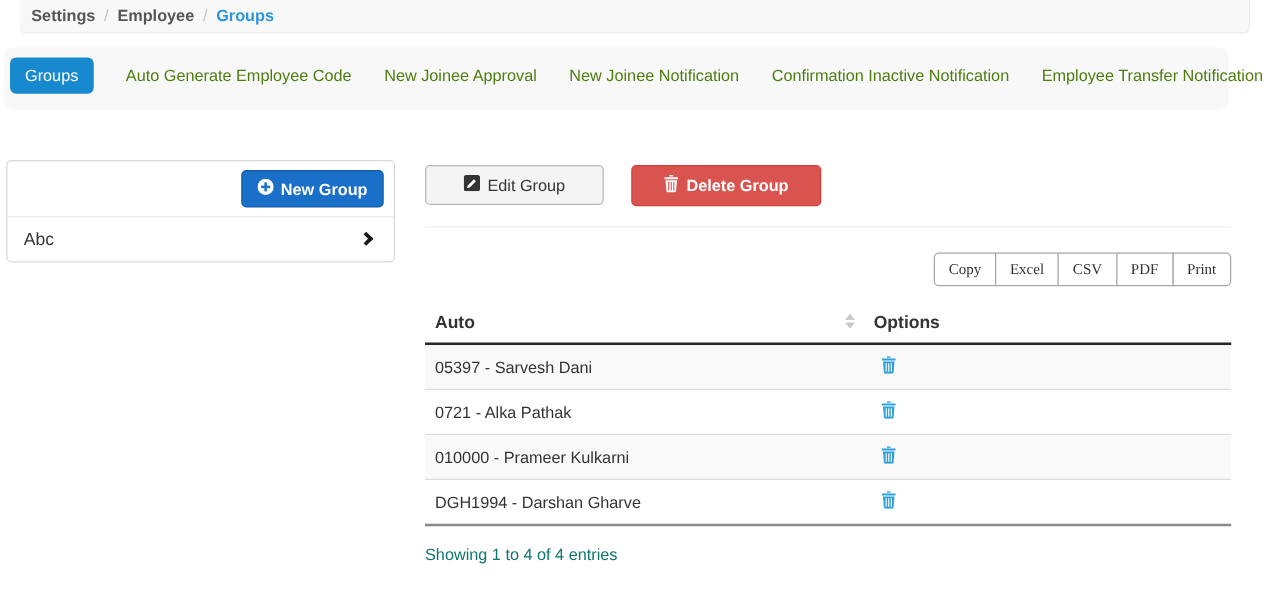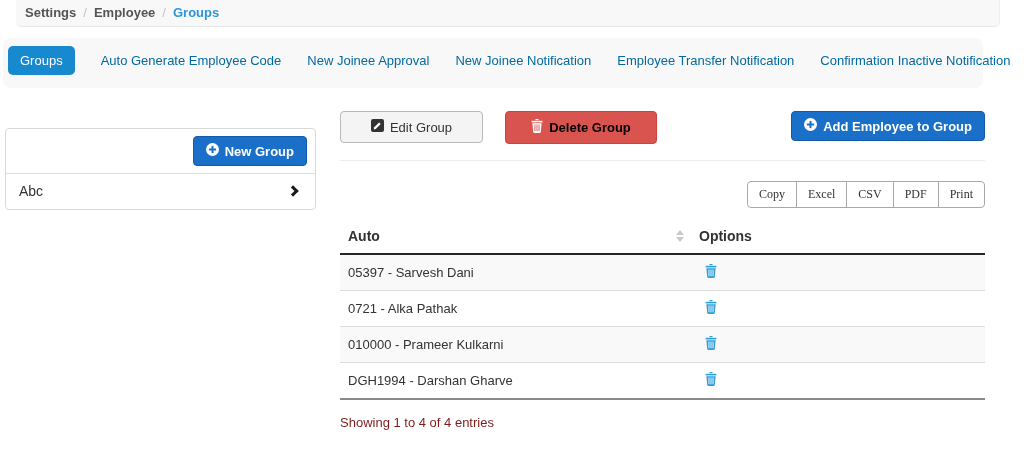--- a/index.html
+++ b/index.html
@@ -32,40 +32,40 @@
   
   .tabs-panel {
     position: absolute; left: 3px; top: 38px;
     width: 980px;
     background: #f8f8f8;
     border-radius: 8px;
     padding: 8px 10px 13px 5px;
   }
   .tab-row { display: flex; align-items: center; gap: 26px; }
   .tab-row-2 { margin-top: 12px; padding-left: 10px; }
-  .tab-link { color: #0369a1; font-size: 13px; cursor: pointer; white-space: nowrap; }
+  .tab-link { color: #4d7c0f; font-size: 13px; cursor: pointer; white-space: nowrap; }
   .tab-active {
     background: #1789ce; color: #fff;
     font-size: 13px;
     padding: 7px 12px;
     border-radius: 5px;
     cursor: pointer;
     white-space: nowrap;
   }
 
   
   .btn {
     display: inline-flex; align-items: center; justify-content: center; gap: 6px;
     border-radius: 4px; font-size: 13px; cursor: pointer;
     border: 1px solid transparent;
     font-family: "Liberation Sans", sans-serif;
   }
   .btn-primary { background: #1a70c9; border-color: #135ba8; color: #fff; font-weight: bold; padding: 6px 12px; }
   .btn-default { background: #f4f4f4; border-color: #b9b9b9; color: #333; padding: 7px 12px; }
-  .btn-danger  { background: #d9534f; border-color: #d43f3a; color: #000000; font-weight: bold; padding: 7px 12px; }
+  .btn-danger  { background: #d9534f; border-color: #d43f3a; color: #ffffff; font-weight: bold; padding: 7px 12px; }
 
   
   .left-card {
     position: absolute; left: 5px; top: 128px;
     width: 311px;
     background: #fff;
     border: 1px solid #d9d9d9;
     border-radius: 4px;
   }
   .card-head { padding: 7px 8px; display: flex; justify-content: flex-end; }
@@ -79,21 +79,21 @@
   .group-row.selected { background: #ececec; }
   .group-row:last-child { border-radius: 0 0 4px 4px; align-items: center; }
   .chevron-right {
     width: 8px; height: 8px;
     border-top: 3px solid #1a1a1a; border-right: 3px solid #1a1a1a;
     transform: rotate(45deg);
     margin-right: 5px;
   }
 
   
-  .right-content { position: absolute; left: 340px; top: 111px; width: 645px; }
+  .right-content { position: absolute; left: 340px; top: 132px; width: 645px; }
   .toolbar { display: flex; align-items: flex-start; }
   .btn-edit { width: 143px; }
   .btn-delete { width: 152px; margin-left: 22px; }
   .btn-add { margin-left: auto; padding: 6px 12px; }
   .toolbar-divider { border: none; border-top: 1px solid #ededed; margin: 16px 0 0 0; }
 
   .export-row { display: flex; justify-content: flex-end; margin-top: 20px; }
   .export-btn {
     background: #fff; border: 1px solid #a8a8a8; color: #333;
     font-size: 12px; padding: 5px 11px; margin-left: -1px; cursor: pointer;
@@ -121,41 +121,41 @@
     padding: 9px 8px;
     font-size: 13px; color: #333;
     border-bottom: 1px solid #ddd;
   }
   .trow.odd { background: #f9f9f9; }
   .trow:last-child { border-bottom: 2px solid #8a8a8a; }
   .td-name { width: 340px; }
   .td-options { flex: 1; padding-left: 17px; }
   .icon-btn { background: none; border: none; padding: 0; cursor: pointer; line-height: 0; }
 
-  .summary-text { margin-top: 15px; font-size: 13px; color: #7f1d1d; }
+  .summary-text { margin-top: 15px; font-size: 13px; color: #0f766e; }
 </style>
 </head>
 <body>
 
 <div class="breadcrumb-bar">
   <span class="crumb">Settings</span>
   <span class="crumb-sep">/</span>
   <span class="crumb">Employee</span>
   <span class="crumb-sep">/</span>
   <span class="crumb crumb-current">Groups</span>
 </div>
 
 <div class="tabs-panel">
   <div class="tab-row">
     <span class="tab-active">Groups</span>
     <span class="tab-link">Auto Generate Employee Code</span>
     <span class="tab-link">New Joinee Approval</span>
     <span class="tab-link">New Joinee Notification</span>
+    <span class="tab-link">Confirmation Inactive Notification</span>
     <span class="tab-link">Employee Transfer Notification</span>
-    <span class="tab-link">Confirmation Inactive Notification</span>
 
   </div>
 </div>
 
 <div class="left-card">
   <div class="card-head">
     <button class="btn btn-primary">
       <span class="icon">
         <svg width="13" height="13" viewBox="0 0 13 13">
             <circle cx="6.5" cy="6.5" r="6.5" fill="#ffffff"></circle>
@@ -188,30 +188,20 @@
       <span class="icon">
         <svg width="12" height="14" viewBox="0 0 12 14">
             <path fill="#ffffff" d="M4.5 0h3v1.2h-3z"></path>
             <path fill="#ffffff" d="M0.6 1.8h10.8v1.6H0.6z"></path>
             <path fill="#ffffff" d="M1.4 4.2h9.2l-0.74 8.5c-0.06 0.68-0.62 1.2-1.3 1.2H3.44c-0.68 0-1.24-0.52-1.3-1.2z"></path>
             <path fill="#d9534f" d="M3.5 5.5h0.9v6.8h-0.9zM5.55 5.5h0.9v6.8h-0.9zM7.6 5.5h0.9v6.8h-0.9z"></path>
           </svg>
       </span>
       <span>Delete Group</span>
     </button>
-    <button class="btn btn-primary btn-add">
-      <span class="icon">
-        <svg width="13" height="13" viewBox="0 0 13 13">
-            <circle cx="6.5" cy="6.5" r="6.5" fill="#ffffff"></circle>
-            <rect x="5.5" y="2.9" width="2" height="7.2" fill="#1a70c9"></rect>
-            <rect x="2.9" y="5.5" width="7.2" height="2" fill="#1a70c9"></rect>
-          </svg>
-      </span>
-      <span>Add Employee to Group</span>
-    </button>
   </div>
 
   <hr class="toolbar-divider">
 
   <div class="export-row">
     <button class="export-btn">Copy</button>
     <button class="export-btn">Excel</button>
     <button class="export-btn">CSV</button>
     <button class="export-btn">PDF</button>
     <button class="export-btn">Print</button>

